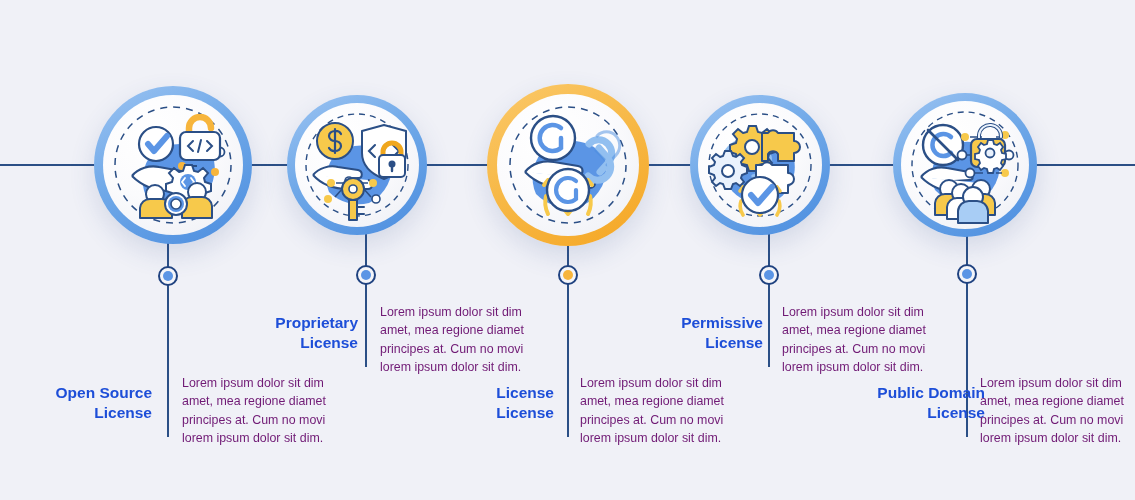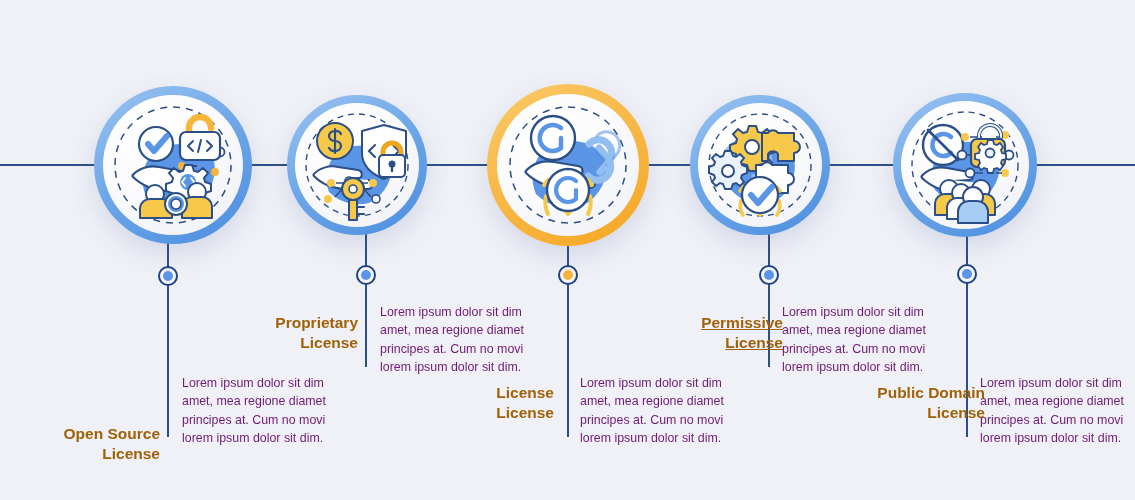--- a/index.html
+++ b/index.html
@@ -64,21 +64,21 @@
   }
   .dot.amber::after { background:#f7b53c; }
 
   
   .label {
     position:absolute;
     z-index:5;
     font-size:15.5px;
     font-weight:bold;
     line-height:1.32;
-    color:#a16207;
+    color:#1d4ed8;
     text-align:right;
   }
   .body {
     position:absolute;
     z-index:5;
     font-size:12.4px;
     line-height:1.48;
     color:#701a75;
     text-align:left;
   }
@@ -125,21 +125,21 @@
         <circle cx="103" cy="106" r="9" fill="#fff" stroke="#2b4f86" stroke-width="2"></circle>
         <path d="M88 132 v-12 a10 10 0 0 1 10 -9 h10 a10 10 0 0 1 10 9 v12 z" fill="#f7c94b" stroke="#2b4f86" stroke-width="2" stroke-linejoin="round"></path>
         <circle cx="82" cy="118" r="11" fill="#fff" stroke="#2b4f86" stroke-width="2"></circle>
         <path d="M82 110 a8 8 0 0 1 0 16 a8 8 0 0 1 0 -16 z" fill="#5b95e5"></path>
         <circle cx="82" cy="118" r="5" fill="#fff" stroke="#2b4f86" stroke-width="1.6"></circle>
       </svg>
     </div>
   </div>
   <div class="stem" style="left:167px; top:240px; height:197px;"></div>
   <div class="dot" style="left:158px; top:266px;"></div>
-  <div class="label" style="left:8px; top:383px; width:152px;margin-top:41px;">
+  <div class="label" style="left:0px; top:383px; width:152px;">
     <span>Open Source</span><br>
     <span>License</span>
   </div>
   <div class="body" style="left:182px; top:374px; width:152px;">Lorem ipsum dolor sit dim amet, mea regione diamet principes at. Cum no movi lorem ipsum dolor sit dim.</div>
 
   <div class="node" style="left:287px; top:95px; width:140px; height:140px;">
     <div class="ring ring-blue" style="inset:0;"></div>
     <div class="ring-inner" style="inset:8px;"></div>
     <div class="art">
       <svg viewBox="0 0 140 140">
@@ -242,21 +242,21 @@
         <path d="M87 92 v12 M87 92 l-3 4 M87 92 l3 4" fill="none" stroke="#f7c94b" stroke-width="3.6" stroke-linecap="round" stroke-linejoin="round"></path>
         <path d="M51 106 c-2 6 0 11 2 14 M89 106 c2 6 0 11 -2 14" fill="none" stroke="#f7c94b" stroke-width="3.6" stroke-linecap="round"></path>
         <path d="M70 108 v12 M70 120 l-3 -4 M70 120 l3 -4" fill="none" stroke="#f7c94b" stroke-width="3.6" stroke-linecap="round" stroke-linejoin="round"></path>
         <circle cx="70" cy="100" r="18" fill="#fff" stroke="#2b4f86" stroke-width="2.2"></circle>
         <path d="M61 100 l7 8 l14 -16" fill="none" stroke="#5b95e5" stroke-width="6" stroke-linecap="round" stroke-linejoin="round"></path>
       </svg>
     </div>
   </div>
   <div class="stem" style="left:768px; top:232px; height:135px;"></div>
   <div class="dot" style="left:759px; top:265px;"></div>
-  <div class="label" style="left:635px; top:313px; width:148px;text-decoration:underline;">
+  <div class="label" style="left:615px; top:313px; width:148px;">
     <span>Permissive</span><br>
     <span>License</span>
   </div>
   <div class="body" style="left:782px; top:303px; width:152px;">Lorem ipsum dolor sit dim amet, mea regione diamet principes at. Cum no movi lorem ipsum dolor sit dim.</div>
 
   <div class="node" style="left:893px; top:93px; width:144px; height:144px;">
     <div class="ring ring-blue" style="inset:0;"></div>
     <div class="ring-inner" style="inset:8px;"></div>
     <div class="art">
       <svg viewBox="0 0 144 144">

